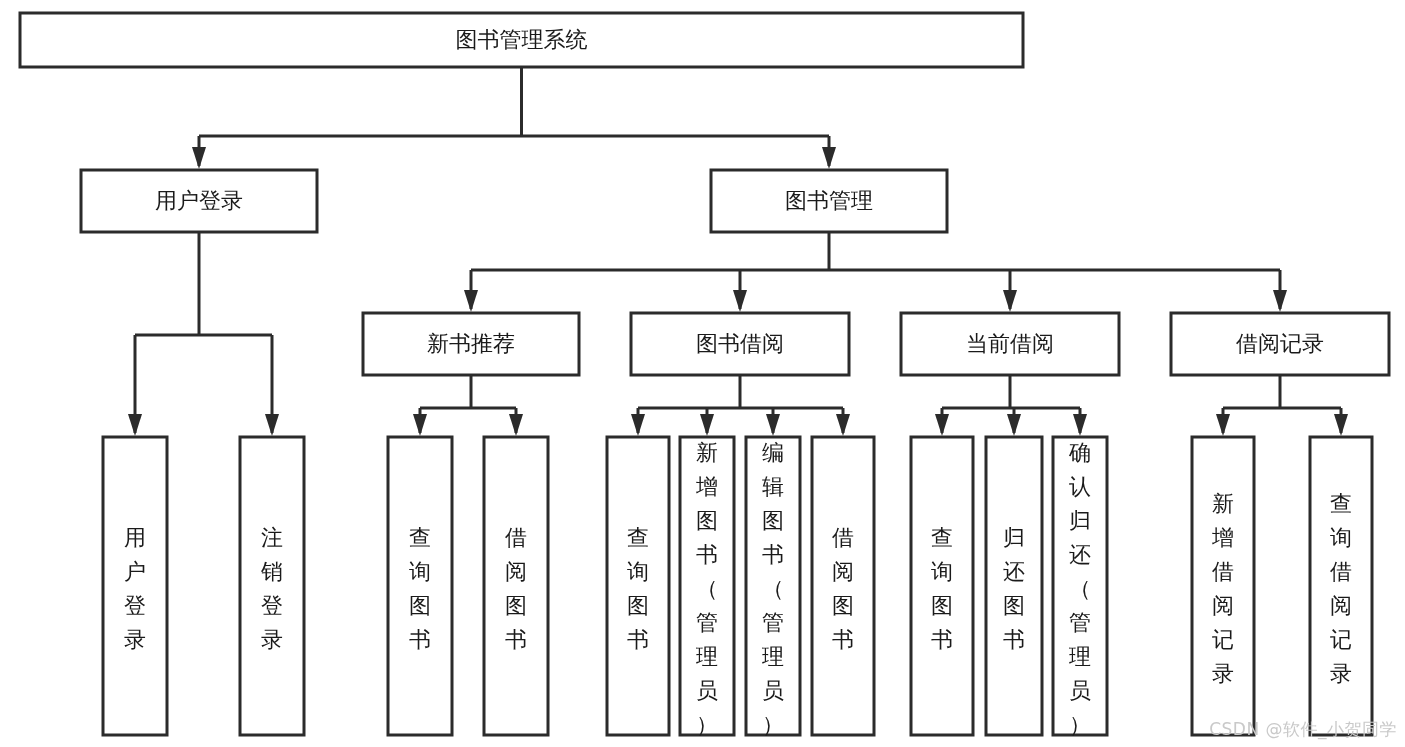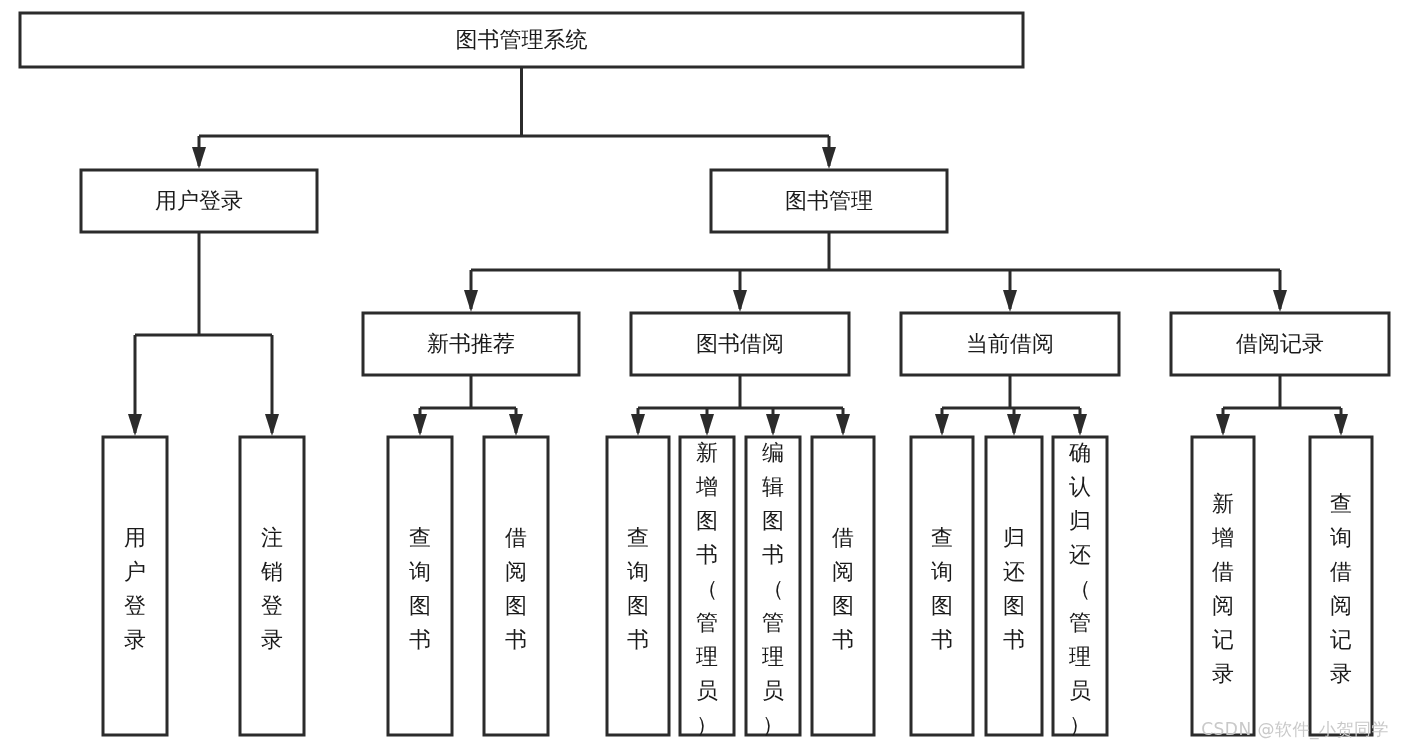--- a/index.html
+++ b/index.html
@@ -52,21 +52,21 @@
     dominant-baseline: middle;
   }
   .node-label-vertical {
     fill: #1a1a1a;
     font-family: "DejaVu Sans", "Liberation Sans", sans-serif;
     font-size: 22px;
     text-anchor: middle;
   }
   .watermark {
     position: absolute;
-    right: 16px;
+    right: 8px;
     bottom: 6px;
     color: #c9c9c9;
     font-size: 17px;
     font-family: "DejaVu Sans", "Liberation Sans", sans-serif;
     letter-spacing: 0.5px;
     white-space: nowrap;
     user-select: none;
   }
 </style>
 </head>

